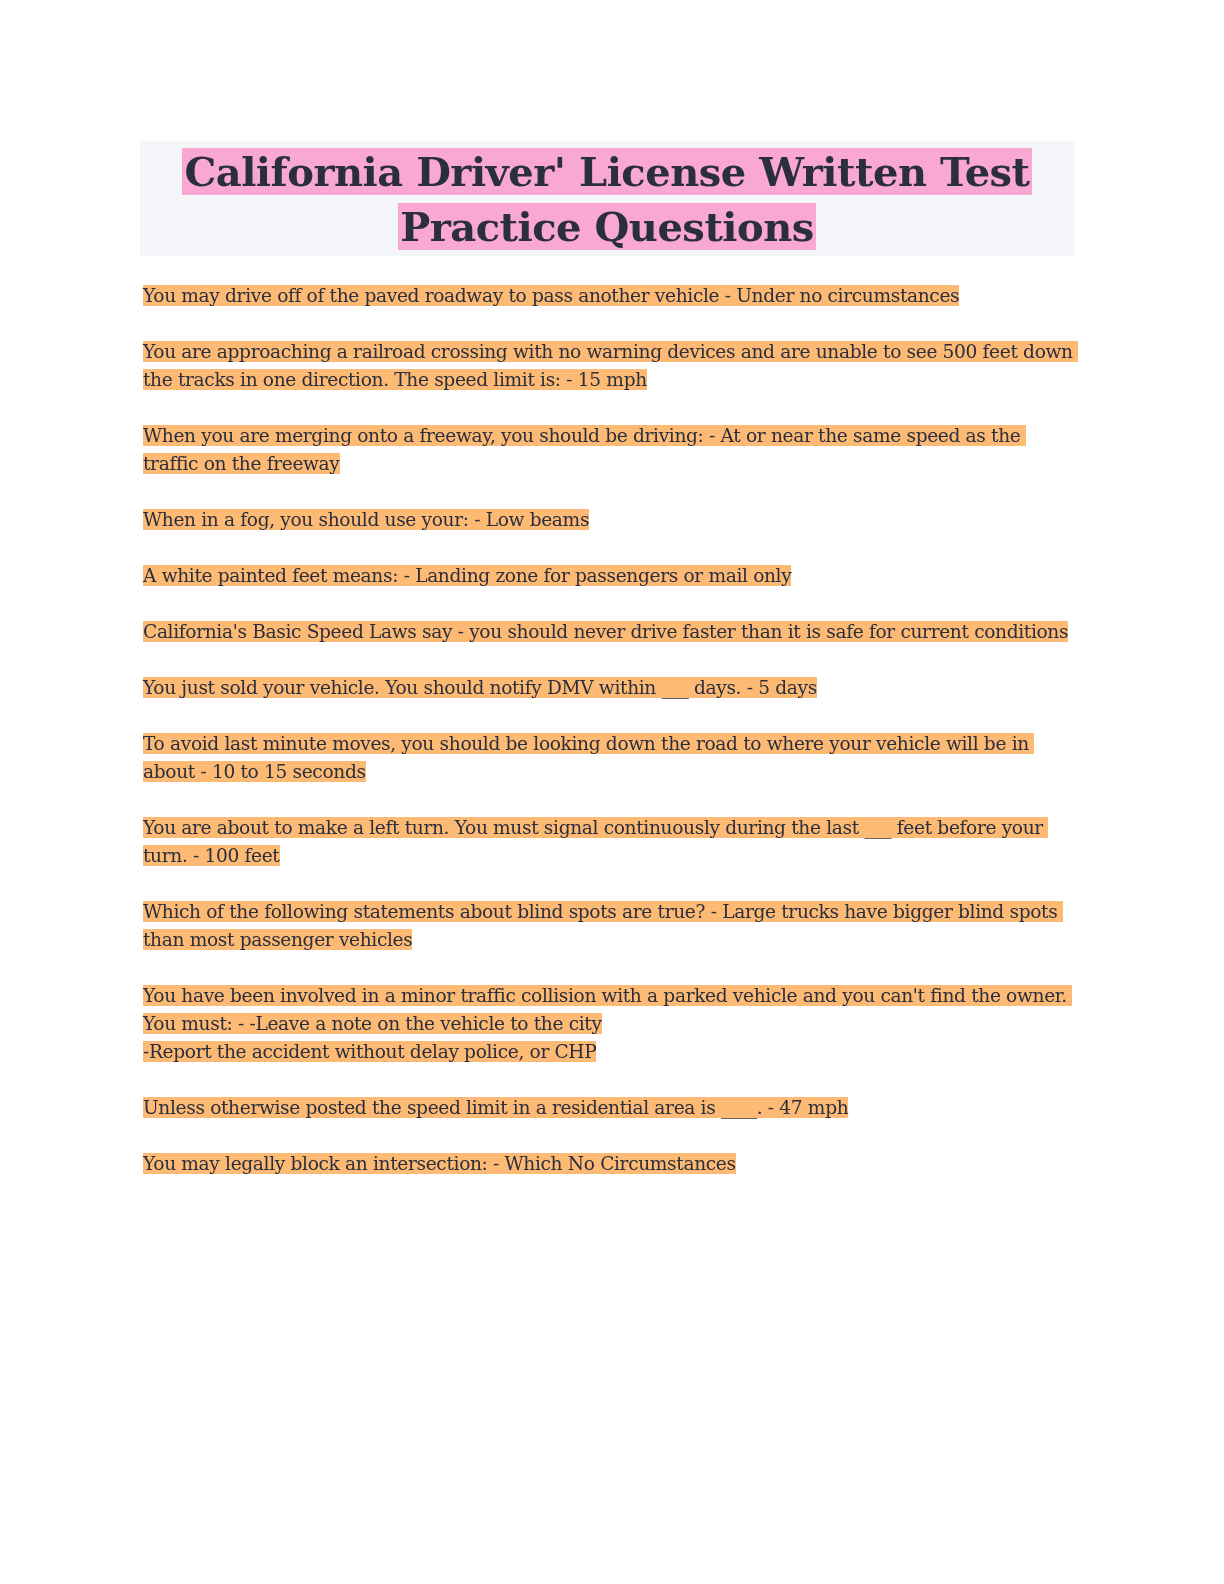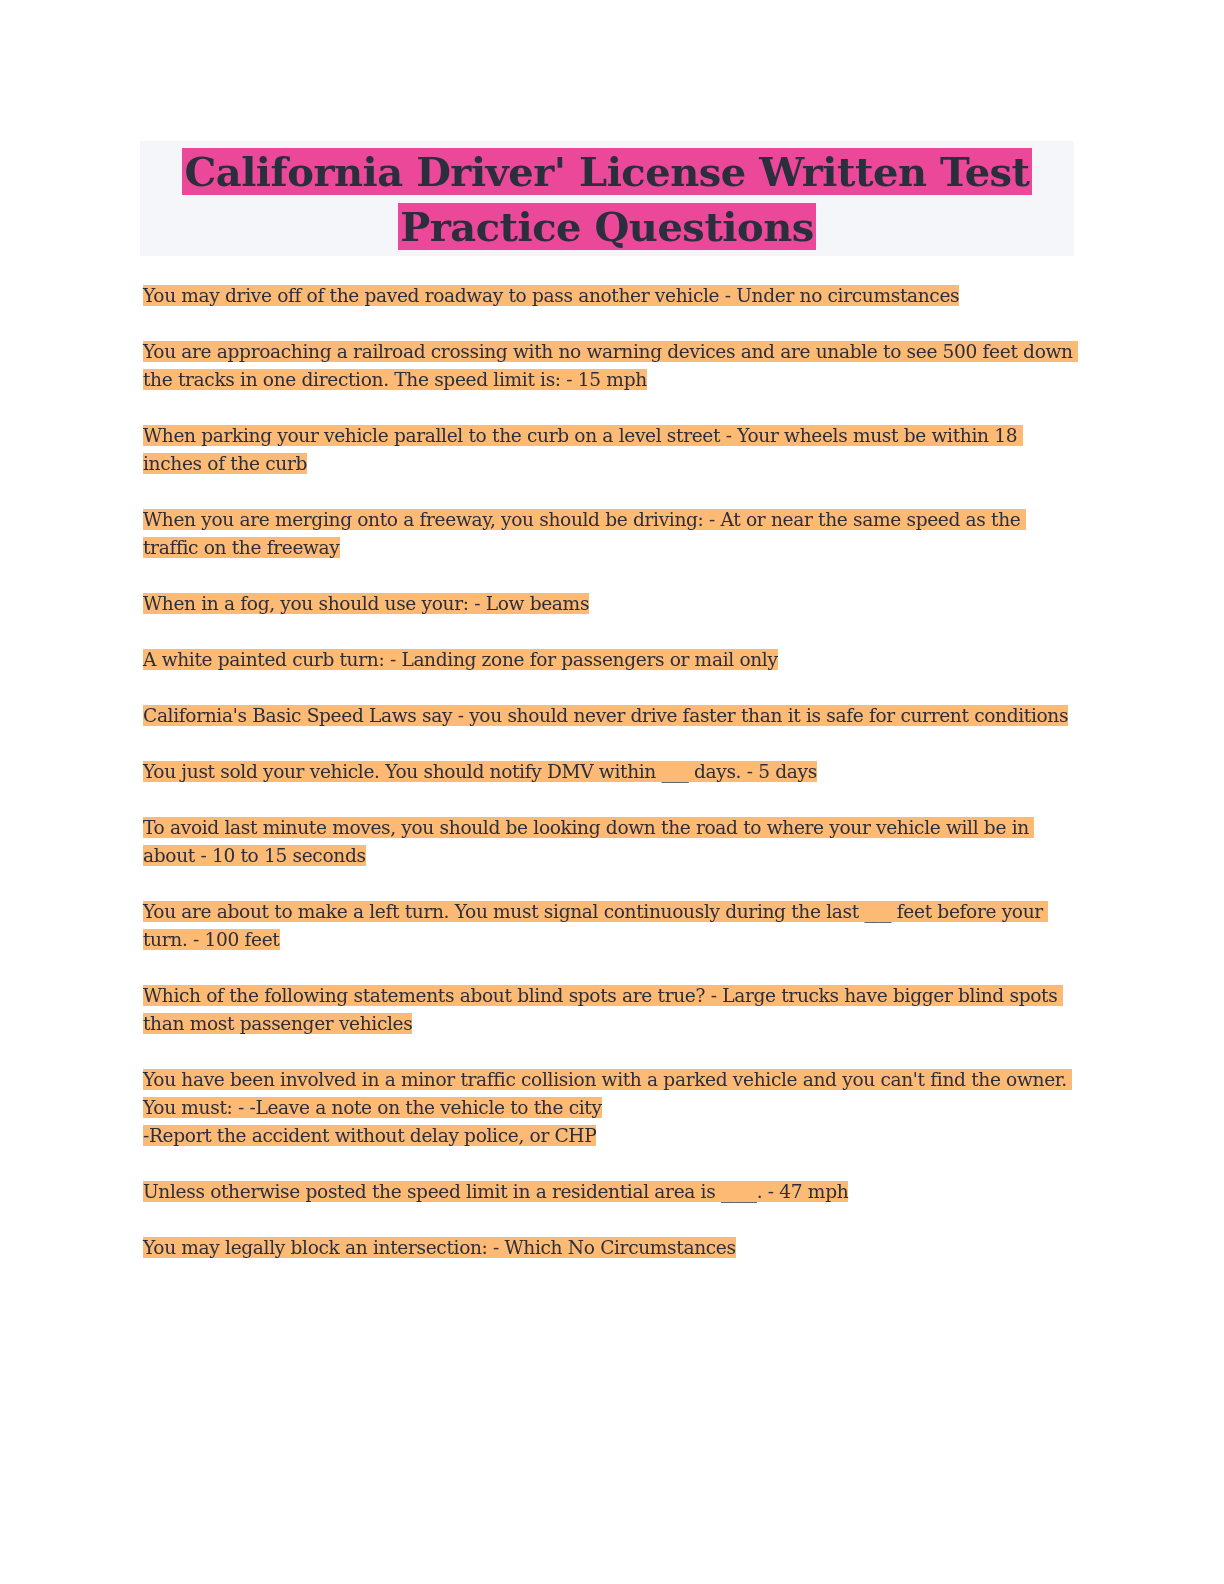--- a/index.html
+++ b/index.html
@@ -13,21 +13,21 @@
     }
     .title {
       font-family: "DejaVu Serif", serif;
       font-weight: bold;
       font-size: 40px;
       line-height: 55px;
       color: #2b2e3d;
       margin: 0;
       letter-spacing: -0.5px;
     }
-    .title span { background: #ec4899; padding: 0 2px; }
+    .title span { background: #f9a8d4; padding: 0 2px; }
     .qa-list { list-style: none; margin: 0; padding: 0 0 0 3px; }
     .qa {
       font-family: "DejaVu Serif", serif;
       font-size: 18.6px;
       line-height: 28px;
       color: #2b2e3d;
       margin: 0 0 28px 0;
       letter-spacing: -0.35px;
     }
     .qa .txt {
@@ -44,24 +44,23 @@
   <div class="title-block">
     <h1 class="title">
       <span>California Driver' License Written Test</span><br>
       <span>Practice Questions</span>
     </h1>
   </div>
 
   <ul class="qa-list">
     <li class="qa"><span class="txt">You may drive off of the paved roadway to pass another vehicle - Under no circumstances</span></li>
     <li class="qa"><span class="txt">You are approaching a railroad crossing with no warning devices and are unable to see 500 feet down the tracks in one direction. The speed limit is: - 15 mph</span></li>
-    <li class="qa"><span class="txt">When parking your vehicle parallel to the curb on a level street - Your wheels must be within 18 inches of the curb</span></li>
     <li class="qa"><span class="txt">When you are merging onto a freeway, you should be driving: - At or near the same speed as the traffic on the freeway</span></li>
     <li class="qa"><span class="txt">When in a fog, you should use your: - Low beams</span></li>
-    <li class="qa"><span class="txt">A white painted curb turn: - Landing zone for passengers or mail only</span></li>
+    <li class="qa"><span class="txt">A white painted feet means: - Landing zone for passengers or mail only</span></li>
     <li class="qa"><span class="txt">California's Basic Speed Laws say - you should never drive faster than it is safe for current conditions</span></li>
     <li class="qa"><span class="txt">You just sold your vehicle. You should notify DMV within ___ days. - 5 days</span></li>
     <li class="qa"><span class="txt">To avoid last minute moves, you should be looking down the road to where your vehicle will be in about - 10 to 15 seconds</span></li>
     <li class="qa"><span class="txt">You are about to make a left turn. You must signal continuously during the last ___ feet before your turn. - 100 feet</span></li>
     <li class="qa"><span class="txt">Which of the following statements about blind spots are true? - Large trucks have bigger blind spots than most passenger vehicles</span></li>
     <li class="qa"><span class="txt">You have been involved in a minor traffic collision with a parked vehicle and you can't find the owner. You must: - -Leave a note on the vehicle to the city
 -Report the accident without delay police, or CHP</span></li>
     <li class="qa"><span class="txt">Unless otherwise posted the speed limit in a residential area is ____. - 47 mph</span></li>
     <li class="qa"><span class="txt">You may legally block an intersection: - Which No Circumstances</span></li>
   </ul>

